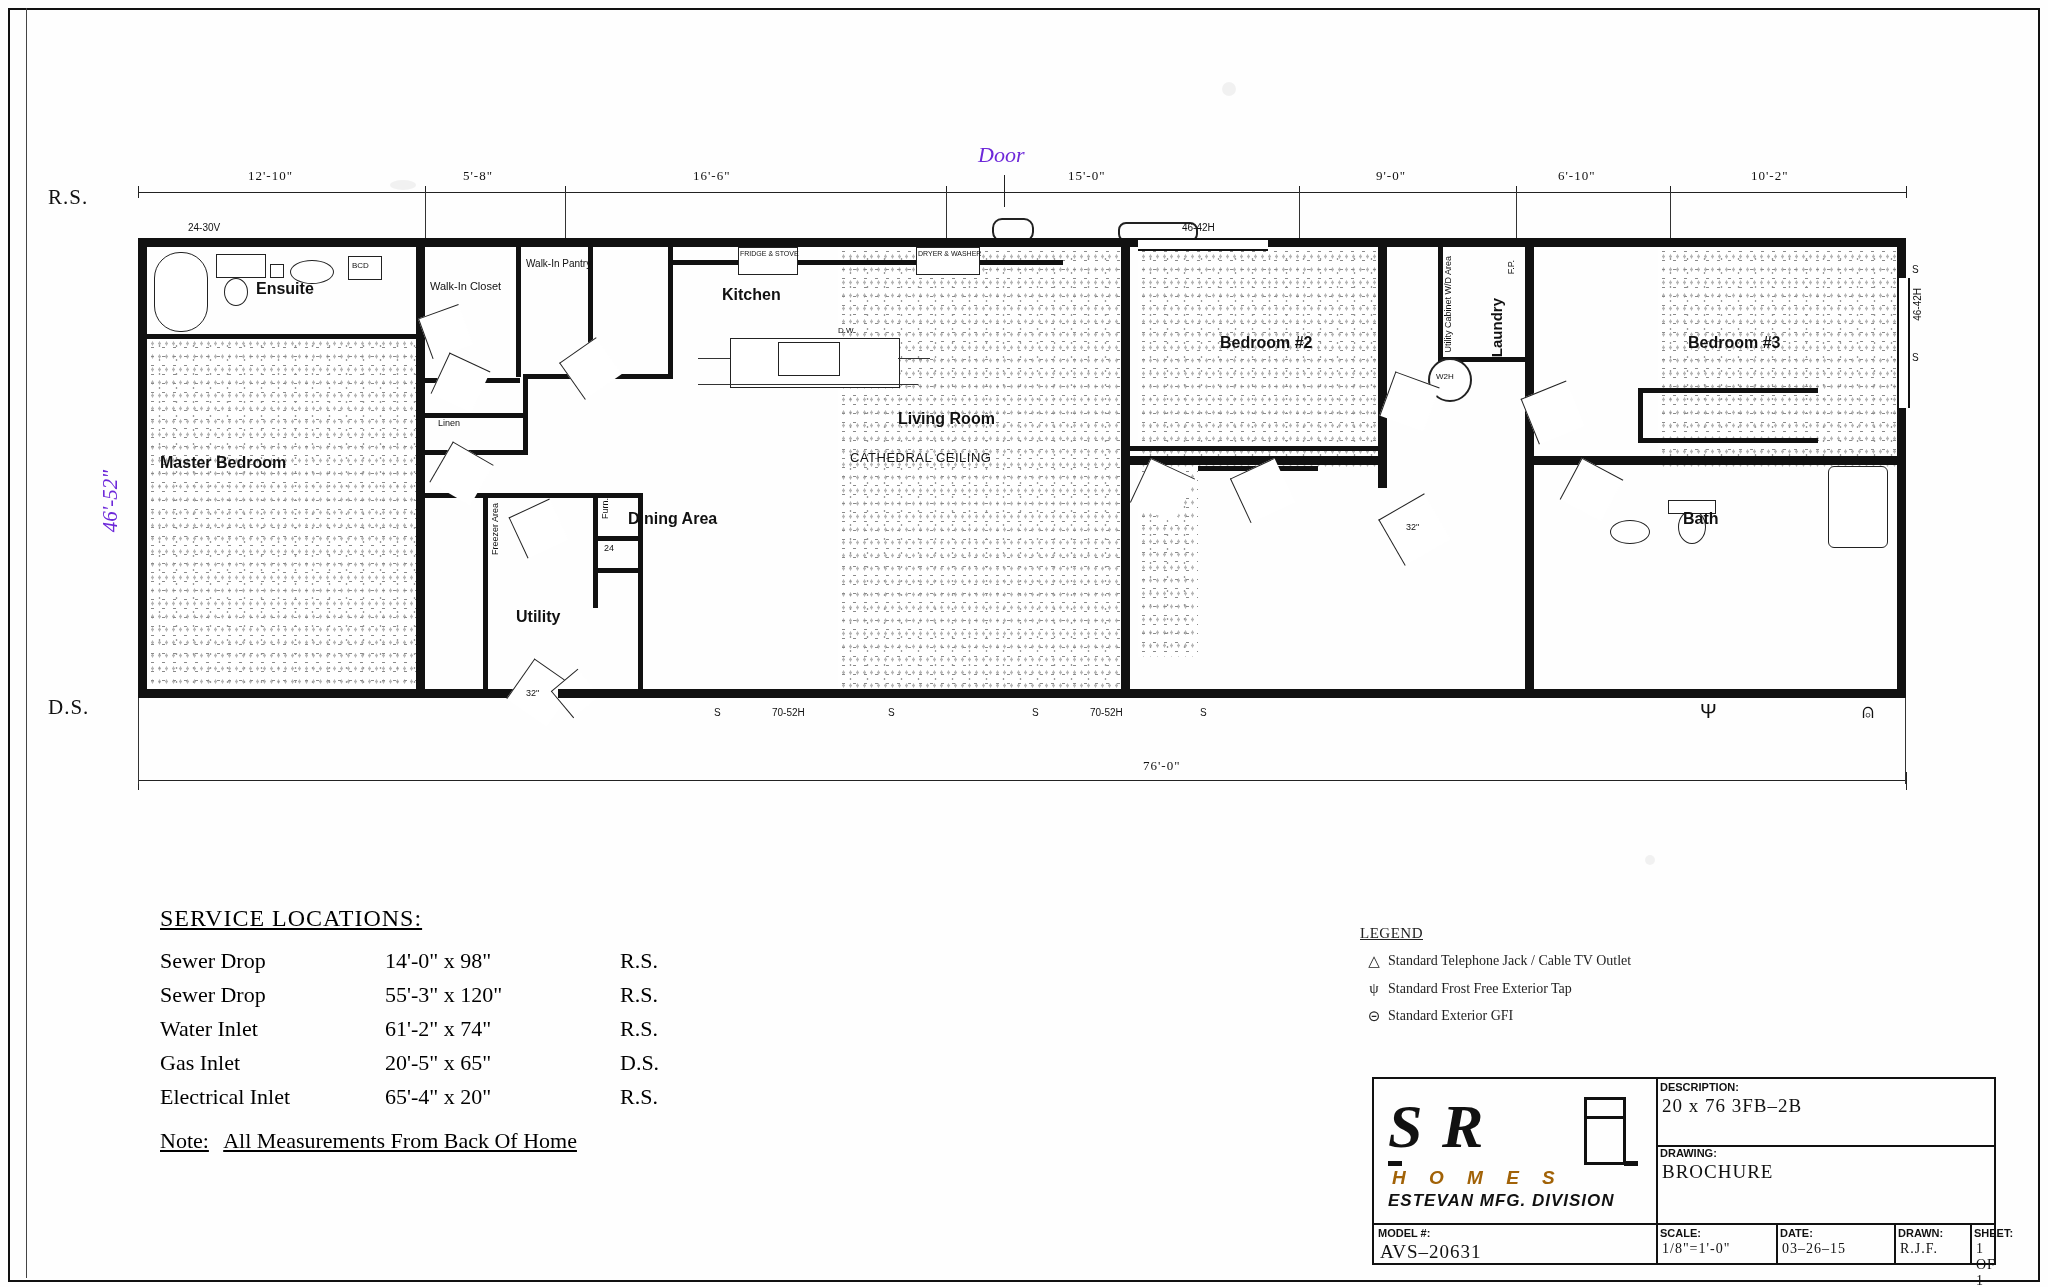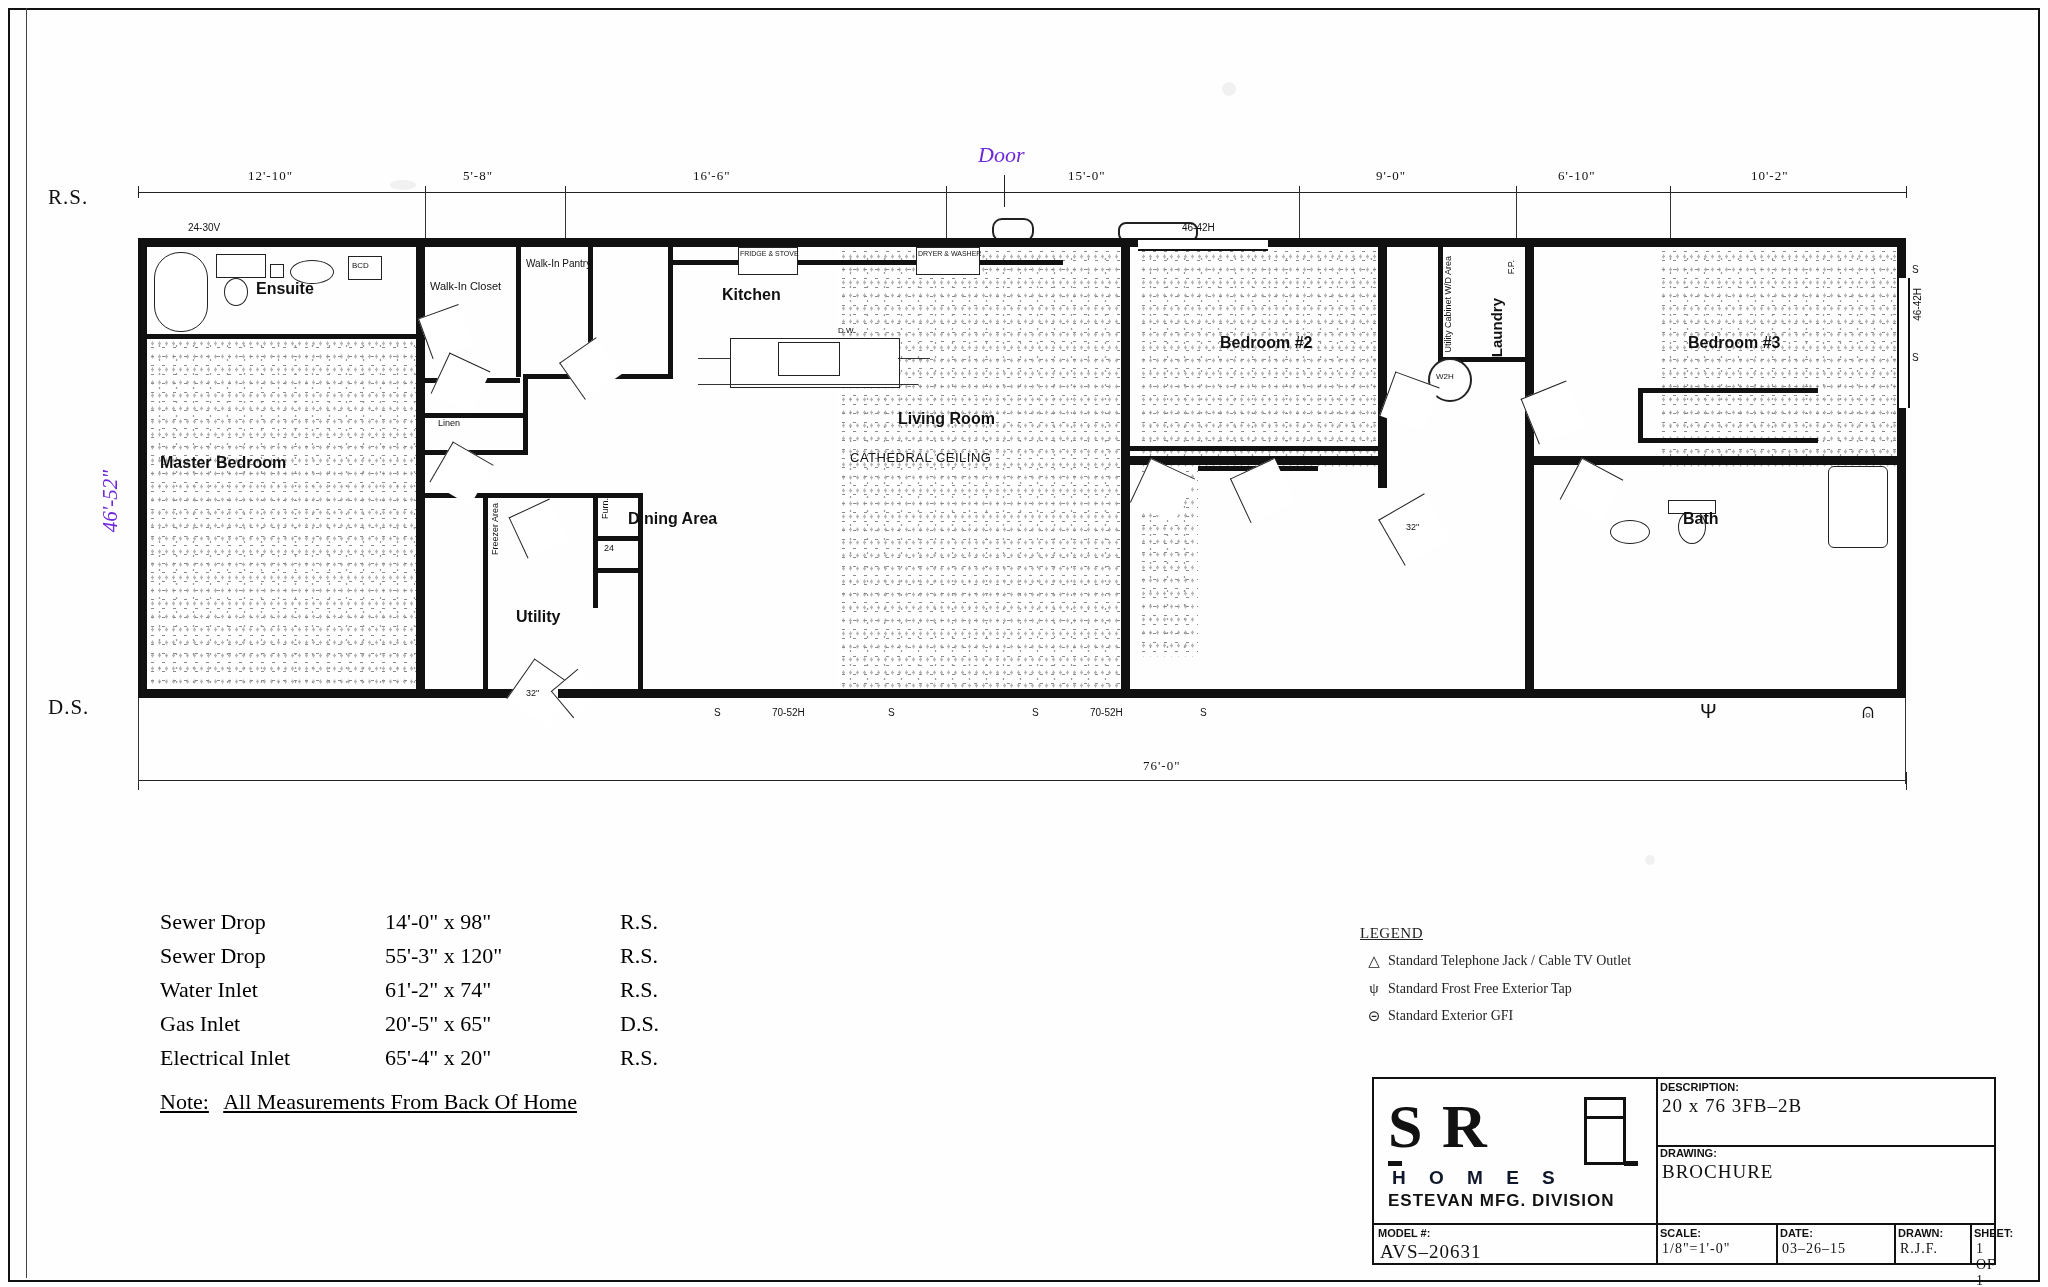--- a/index.html
+++ b/index.html
@@ -73,23 +73,23 @@
   .tb-left{position:absolute;left:0;top:0;width:282px;height:144px;border-right:2px solid #111;}
   .tb-right{position:absolute;left:282px;top:0;right:0;height:144px;}
   .tb-desc{position:absolute;left:0;top:0;right:0;height:66px;border-bottom:2px solid #111;}
   .tb-draw{position:absolute;left:0;top:66px;right:0;height:78px;}
   .tb-bottom{position:absolute;left:0;top:144px;right:0;bottom:0;border-top:2px solid #111;}
   .cell-lab{font-size:11px;font-weight:bold;color:#111;padding:2px 4px;font-family:"Liberation Sans",sans-serif;}
   .cell-val{font-size:19px;font-family:"Liberation Serif",serif;color:#111;padding:0 6px;letter-spacing:1px;}
   .cell-val.sm{font-size:14px;}
   .bcell{position:absolute;top:0;bottom:0;border-right:2px solid #111;}
 
-  .logo{position:absolute;left:14px;top:12px;width:250px;height:120px;}
+  .logo{position:absolute;left:14px;top:12px;width:250px;height:120px;font-style:italic;}
   .logo .big{position:absolute;left:0;top:0;font-family:"Liberation Serif",serif;font-weight:bold;font-size:62px;letter-spacing:2px;color:#111;}
-  .logo .homes{position:absolute;left:4px;top:76px;font-family:"Liberation Sans",sans-serif;font-weight:bold;font-size:19px;letter-spacing:9px;color:#0f172a;}
+  .logo .homes{position:absolute;left:4px;top:76px;font-family:"Liberation Sans",sans-serif;font-weight:bold;font-size:19px;letter-spacing:9px;color:#a16207;}
   .logo .div{position:absolute;left:0;top:100px;font-family:"Liberation Sans",sans-serif;font-weight:bold;font-size:17px;letter-spacing:1px;color:#111;}
   .logo .barL{position:absolute;left:0;top:70px;width:14px;height:5px;background:#111;}
   .logo .barR{position:absolute;left:236px;top:70px;width:14px;height:5px;background:#111;}
   .logo .fridge{position:absolute;left:196px;top:6px;width:36px;height:62px;border:3px solid #111;}
   .logo .fridge:after{content:"";position:absolute;left:0;top:16px;width:36px;height:3px;background:#111;}
 
   .spec{position:absolute;font-size:10px;color:#111;font-family:"Liberation Sans",sans-serif;white-space:nowrap;}
   .vert{writing-mode:vertical-rl;transform:rotate(180deg);}
   .smudge{position:absolute;background:rgba(0,0,0,0.05);border-radius:50%;}
 </style>
@@ -287,20 +287,21 @@
   <div class="spec" style="left:888px;top:707px;">S</div>
   <div class="spec" style="left:1032px;top:707px;">S</div>
   <div class="spec" style="left:1200px;top:707px;">S</div>
   <div class="spec" style="left:772px;top:707px;">70-52H</div>
   <div class="spec" style="left:1090px;top:707px;">70-52H</div>
 
   <div style="position:absolute;left:1700px;top:700px;font-size:20px;color:#111;">Ψ</div>
   <div style="position:absolute;left:1862px;top:700px;font-size:20px;color:#111;">⍝</div>
 
   <div class="svc">
+    <h3>SERVICE LOCATIONS:</h3>
     <table>
       <tbody>
           <tr>
         <td class="c1">Sewer Drop</td>
         <td class="c2">14'-0" x 98"</td>
         <td class="c3">R.S.</td>
       </tr>
       <tr>
         <td class="c1">Sewer Drop</td>
         <td class="c2">55'-3" x 120"</td>

